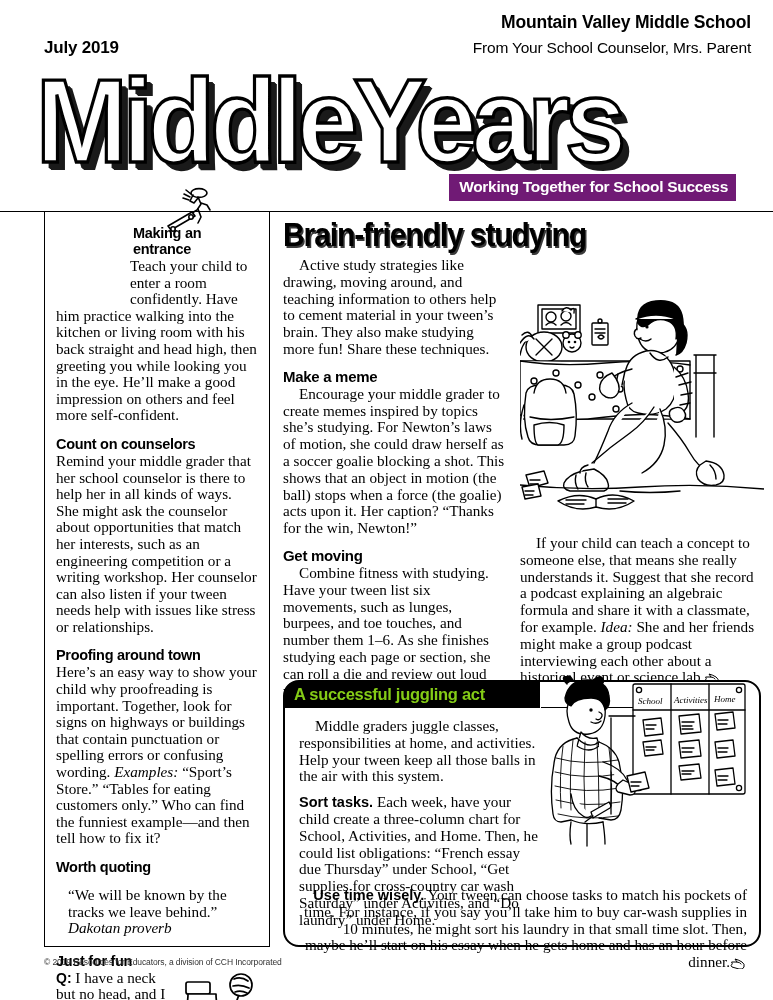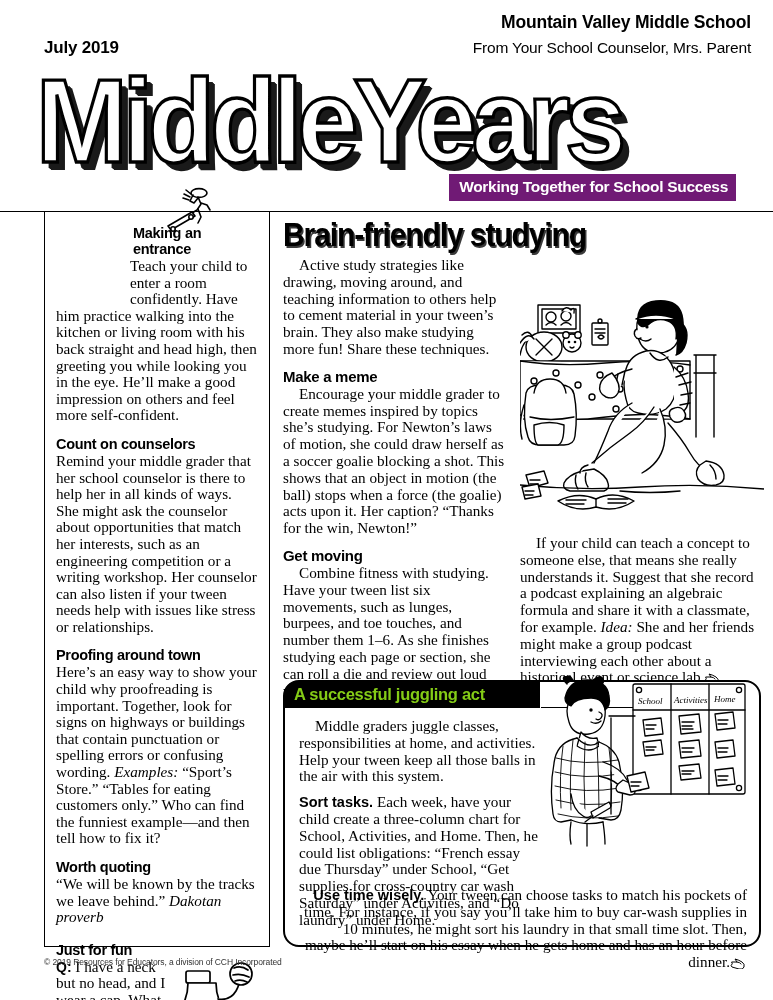--- a/index.html
+++ b/index.html
@@ -108,21 +108,21 @@
   .ss-head.first { margin-left: 77px; }
   .ss-body {
     font-size: 15.2px;
     line-height: 16.6px;
     margin: 0 0 11px 0;
     text-align: left;
   }
 
   .sb-section { margin-bottom: 12px; }
 
-  .quote-body { font-size: 15.2px; line-height: 16.6px; margin:0; }
+  .quote-body { font-size: 15.2px; line-height: 16.6px; margin:12px; }
   .quote-body i { font-style: italic; }
 
   .qa-wrap { position: relative; }
   .qa-text { width: 118px; font-size: 15.2px; line-height: 16.6px; }
   .qa-text p { margin: 0 0 9px 0; }
   .qa-label {
     font-family: "Liberation Sans", sans-serif;
     font-weight: bold;
     font-size: 14px;
   }

